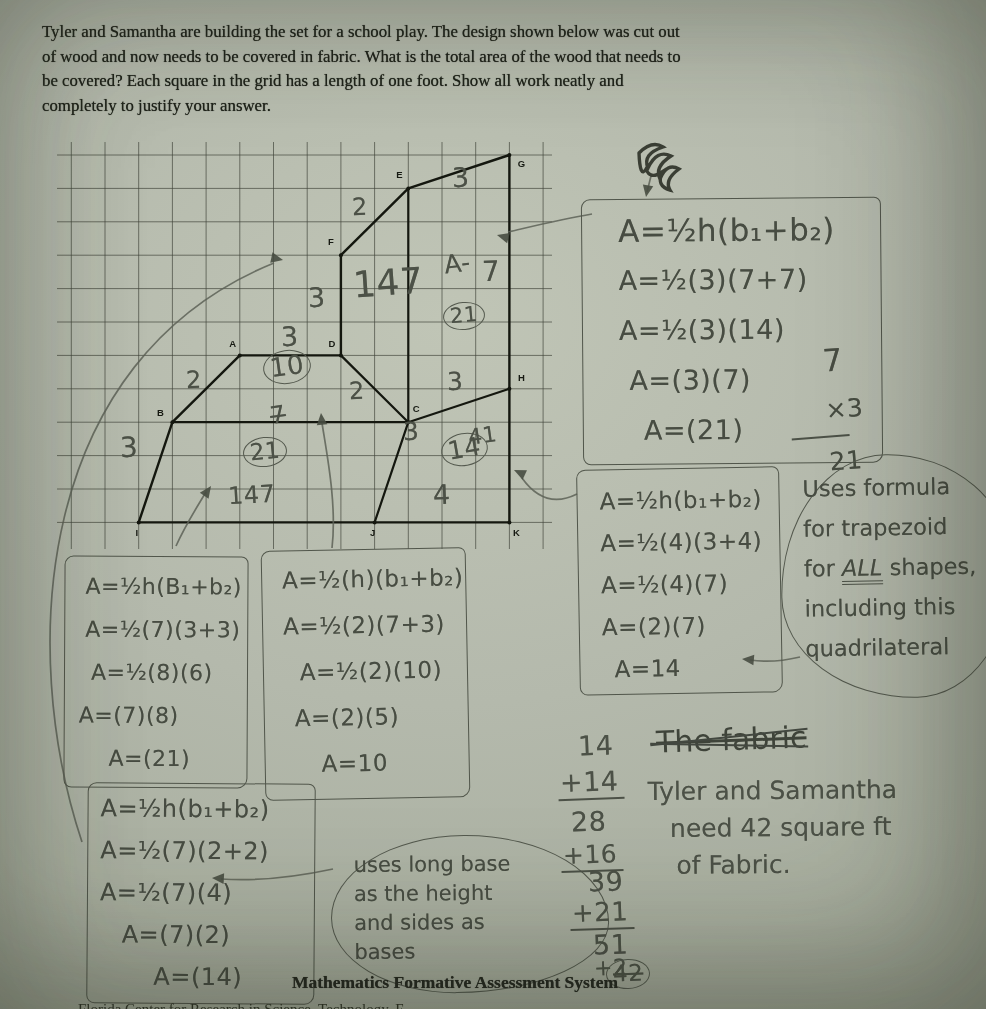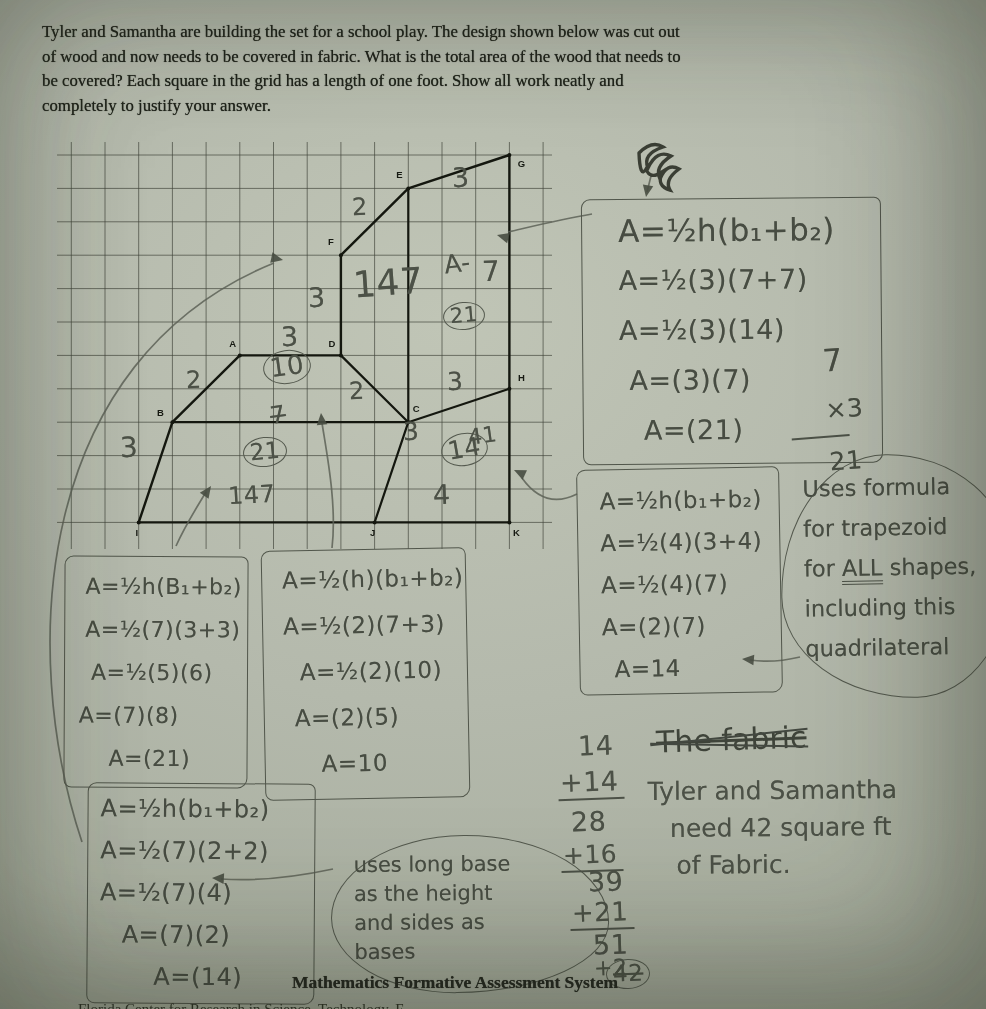--- a/index.html
+++ b/index.html
@@ -45,21 +45,21 @@
   .mult .fl{line-height:29px;padding-left:0;}
   .mult .fl:nth-child(2){border-bottom:2px solid #4c5147;}
   .bubble{position:absolute;border:1.7px solid #54594e;color:#484d43;
     font-family:"DejaVu Sans",sans-serif;text-shadow:0 0 .6px rgba(70,75,62,.5);}
   #bub-r{left:781px;top:454px;width:208px;height:230px;border-radius:46% 54% 42% 58% / 58% 46% 54% 42%;
     font-size:22.5px;padding:12px 0 0 22px;transform:rotate(-1deg);}
   #bub-r .note-line{line-height:40px;white-space:nowrap;}
   #bub-b{left:331px;top:835px;width:254px;height:142px;border-radius:48% 52% 55% 45% / 52% 56% 44% 48%;
     font-size:21px;padding:14px 0 0 22px;transform:rotate(-.5deg);}
   #bub-b .note-line{line-height:29px;white-space:nowrap;}
-  .dblu{border-bottom:4px double #4c5147;}
+  .dblu{border-bottom:4px double #4c5147;font-style:italic;}
   .crossed{position:absolute;left:656px;top:722px;font-family:"DejaVu Sans",sans-serif;
     font-size:30px;color:#3f443a;transform:rotate(-2deg);text-decoration:line-through;
     text-decoration-thickness:3px;}
   .crossed::before,.crossed::after{content:"";position:absolute;left:-6px;right:-2px;top:40%;
     border-top:2.6px solid #434840;transform:rotate(-4deg);}
   .crossed::after{top:62%;transform:rotate(3deg);border-top-width:2px;}
   .answer{position:absolute;left:648px;top:772px;font-family:"DejaVu Sans",sans-serif;
     font-size:25px;color:#4c5147;transform:rotate(-.5deg);text-shadow:0 0 .6px rgba(70,75,62,.5);}
   .answer .answer-line{line-height:37px;white-space:nowrap;}
   .answer .answer-line:nth-child(2){padding-left:22px;}
@@ -203,21 +203,21 @@
         <div class="fl">A=½(4)(7)</div>
         <div class="fl">A=(2)(7)</div>
         <div class="fl">A=14</div>
       </div>
   </div>
 
   <div class="wbox" id="box-b1">
     <div style="padding-top:8px;">
         <div class="fl">A=½h(B₁+b₂)</div>
         <div class="fl">A=½(7)(3+3)</div>
-        <div class="fl">A=½(5)(6)</div>
+        <div class="fl">A=½(8)(6)</div>
         <div class="fl">A=(7)(8)</div>
         <div class="fl">A=(21)</div>
       </div>
   </div>
 
   <div class="wbox" id="box-b2">
     <div style="padding-top:6px;">
         <div class="fl">A=½(h)(b₁+b₂)</div>
         <div class="fl">A=½(2)(7+3)</div>
         <div class="fl">A=½(2)(10)</div>

